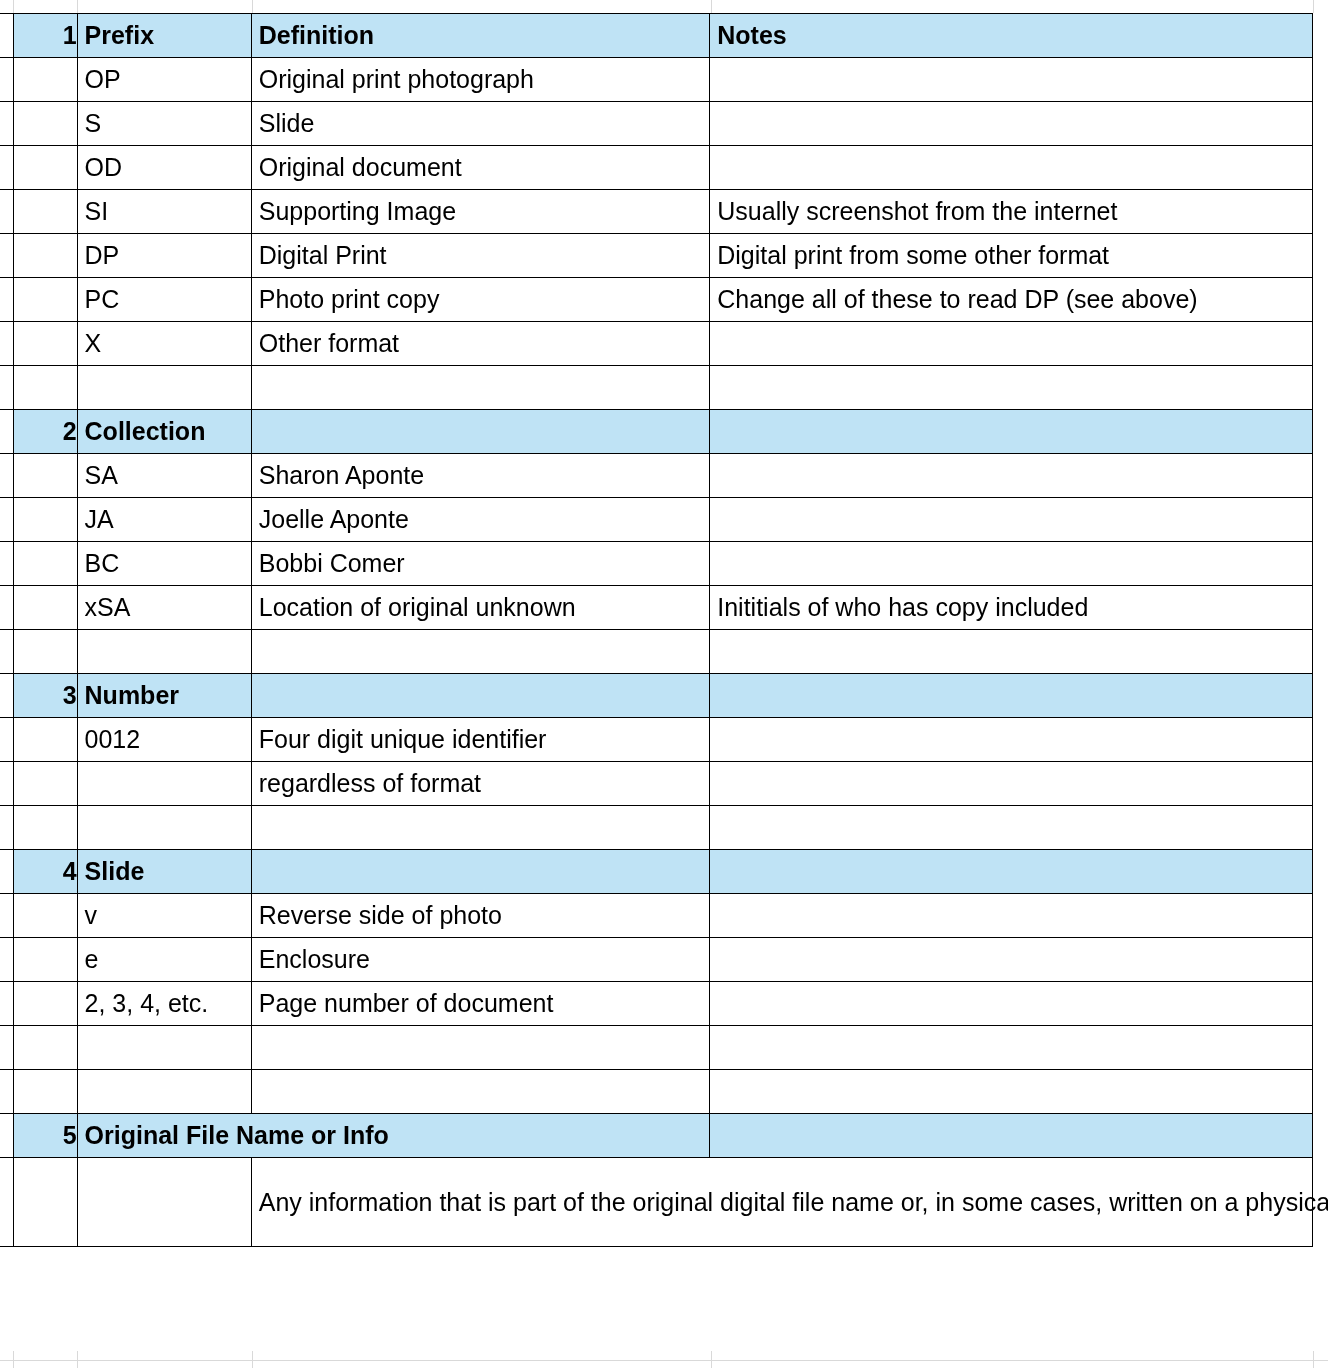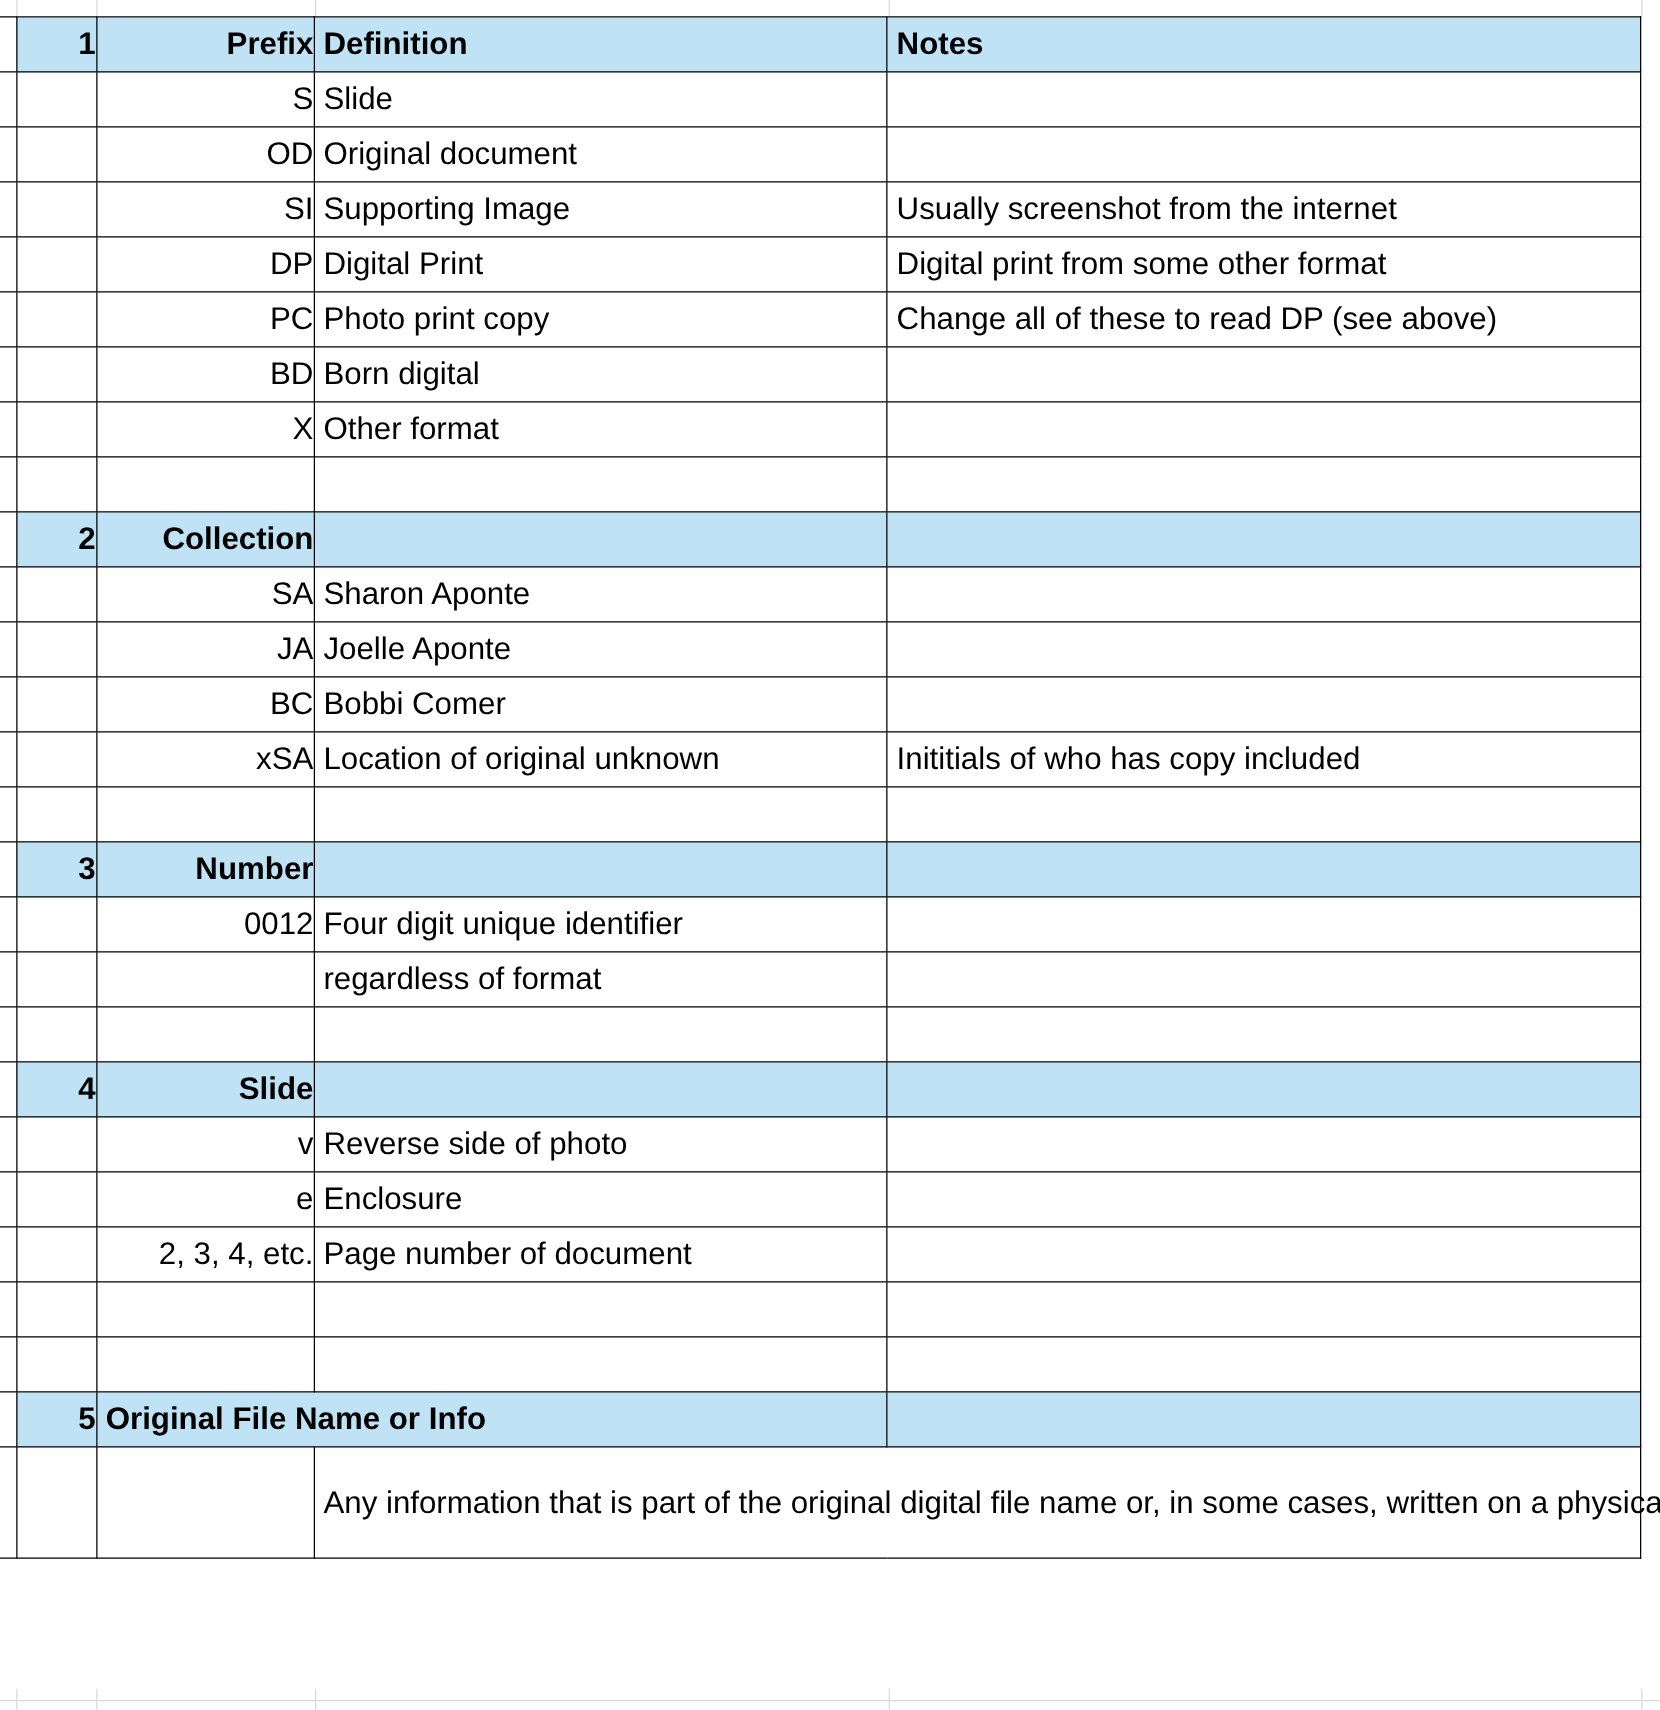--- a/index.html
+++ b/index.html
@@ -53,21 +53,21 @@
     font-weight: normal;
     vertical-align: middle;
     white-space: nowrap;
     overflow: visible;
     background: #ffffff;
   }
 
   
   .c-pad   { width: 13px;  border-left: none !important; padding: 0; }
   .c-num   { width: 64px;  text-align: right; padding: 0 8px 0 0; }
-  .c-code  { width: 174px; text-align: right; }
+  .c-code  { width: 174px; }
   .c-def   { width: 458px; }
   .c-notes { width: 602px; }
 
   
   tr.section td {
     background: #bfe3f5;
     font-weight: bold;
     font-size: 25px;
   }
   tr.section td.c-pad { background: #ffffff; }
@@ -119,20 +119,27 @@
         <td class="c-pad"></td>
         <td class="c-num">1</td>
         <td class="c-code">Prefix</td>
         <td class="c-def">Definition</td>
         <td class="c-notes">Notes</td>
       </tr>
 
       <tr>
         <td class="c-pad"></td>
         <td class="c-num"></td>
+        <td class="c-code">OP</td>
+        <td class="c-def">Original print photograph</td>
+        <td class="c-notes"></td>
+      </tr>
+      <tr>
+        <td class="c-pad"></td>
+        <td class="c-num"></td>
         <td class="c-code">S</td>
         <td class="c-def">Slide</td>
         <td class="c-notes"></td>
       </tr>
       <tr>
         <td class="c-pad"></td>
         <td class="c-num"></td>
         <td class="c-code">OD</td>
         <td class="c-def">Original document</td>
         <td class="c-notes"></td>
@@ -154,27 +161,20 @@
       <tr>
         <td class="c-pad"></td>
         <td class="c-num"></td>
         <td class="c-code highlight">PC</td>
         <td class="c-def">Photo print copy</td>
         <td class="c-notes">Change all of these to read DP (see above)</td>
       </tr>
       <tr>
         <td class="c-pad"></td>
         <td class="c-num"></td>
-        <td class="c-code">BD</td>
-        <td class="c-def">Born digital</td>
-        <td class="c-notes"></td>
-      </tr>
-      <tr>
-        <td class="c-pad"></td>
-        <td class="c-num"></td>
         <td class="c-code">X</td>
         <td class="c-def">Other format</td>
         <td class="c-notes"></td>
       </tr>
 
       <tr>
         <td class="c-pad"></td>
         <td class="c-num"></td>
         <td class="c-code"></td>
         <td class="c-def"></td>

